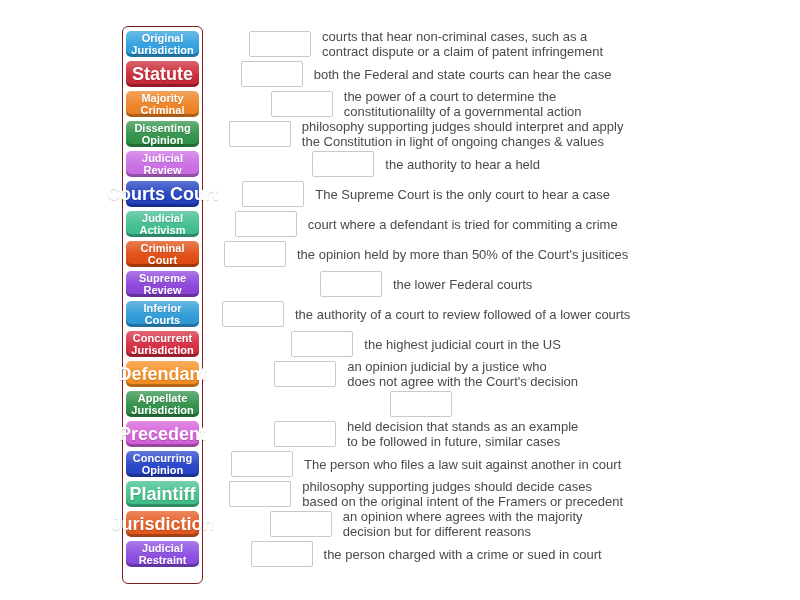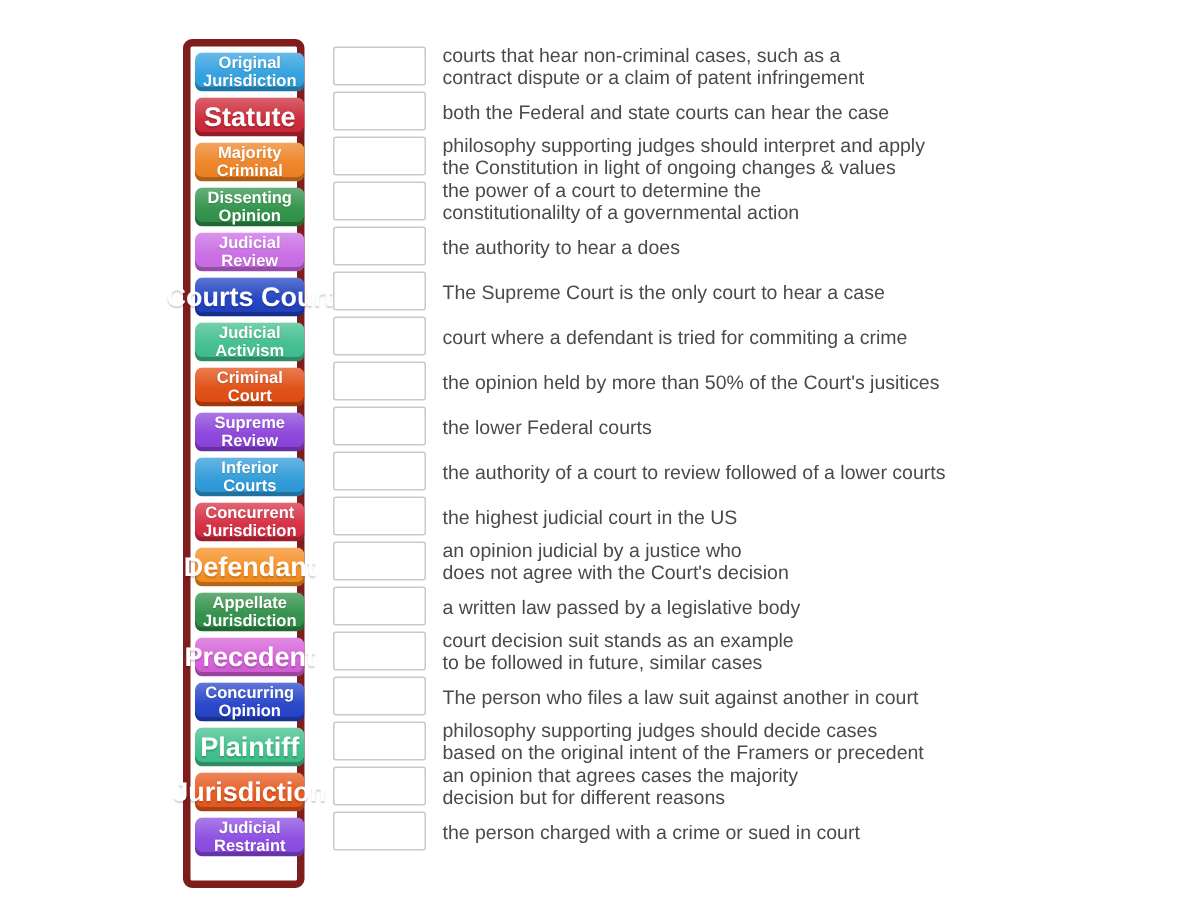--- a/index.html
+++ b/index.html
@@ -10,21 +10,21 @@
     overflow: hidden;
     position: relative;
   }
   .board { position: absolute; left: 0; top: 0; width: 800px; height: 600px; }
 
   
   .keywords-panel {
     position: absolute;
     left: 122px; top: 26px;
     width: 81px;
-    border: 5px solid #7f1d1d;
+    border: 1px solid #7f1d1d;
     border-radius: 6px;
     background: #ffffff;
     padding: 4px 3px;
   }
   .tile {
     width: 73px;
     height: 26px;
     margin-bottom: 4px;
     border-radius: 5px;
     display: flex;
@@ -45,20 +45,21 @@
 
   
   .rows {
     position: absolute;
     left: 222px; top: 29px;
   }
   .match-row {
     height: 30px;
     display: flex;
     align-items: center;
+    justify-content: center;
   }
   .dropzone {
     width: 62px;
     height: 26px;
     background: #ffffff;
     border: 1px solid #c9c9c9;
     border-radius: 2px;
     flex: 0 0 auto;
     margin-right: 11px;
   }
@@ -106,35 +107,35 @@
     <div class="match-row">
       <div class="dropzone"></div>
       <div class="definition">
           <div>both the Federal and state courts can hear the case</div>
           <div></div>
         </div>
     </div>
     <div class="match-row">
       <div class="dropzone"></div>
       <div class="definition">
+          <div>the power of a court to determine the</div>
+          <div>constitutionalilty of a governmental action</div>
+        </div>
+    </div>
+    <div class="match-row">
+      <div class="dropzone"></div>
+      <div class="definition">
           <div>philosophy supporting judges should interpret and apply</div>
           <div>the Constitution in light of ongoing changes &amp; values</div>
         </div>
     </div>
     <div class="match-row">
       <div class="dropzone"></div>
       <div class="definition">
-          <div>the power of a court to determine the</div>
-          <div>constitutionalilty of a governmental action</div>
-        </div>
-    </div>
-    <div class="match-row">
-      <div class="dropzone"></div>
-      <div class="definition">
-          <div>the authority to hear a does</div>
+          <div>the authority to hear a held</div>
           <div></div>
         </div>
     </div>
     <div class="match-row">
       <div class="dropzone"></div>
       <div class="definition">
           <div>The Supreme Court is the only court to hear a case</div>
           <div></div>
         </div>
     </div>
@@ -175,50 +176,46 @@
     </div>
     <div class="match-row">
       <div class="dropzone"></div>
       <div class="definition">
           <div>an opinion judicial by a justice who</div>
           <div>does not agree with the Court's decision</div>
         </div>
     </div>
     <div class="match-row">
       <div class="dropzone"></div>
-      <div class="definition">
-          <div>a written law passed by a legislative body</div>
-          <div></div>
-        </div>
-    </div>
-    <div class="match-row">
-      <div class="dropzone"></div>
-      <div class="definition">
-          <div>court decision suit stands as an example</div>
+    </div>
+    <div class="match-row">
+      <div class="dropzone"></div>
+      <div class="definition">
+          <div>held decision that stands as an example</div>
           <div>to be followed in future, similar cases</div>
         </div>
     </div>
     <div class="match-row">
       <div class="dropzone"></div>
       <div class="definition">
           <div>The person who files a law suit against another in court</div>
           <div></div>
         </div>
     </div>
     <div class="match-row">
       <div class="dropzone"></div>
       <div class="definition">
           <div>philosophy supporting judges should decide cases</div>
           <div>based on the original intent of the Framers or precedent</div>
         </div>
     </div>
     <div class="match-row">
       <div class="dropzone"></div>
       <div class="definition">
-          <div>an opinion that agrees cases the majority</div>
+          <div>an opinion where agrees with the majority</div>
           <div>decision but for different reasons</div>
         </div>
     </div>
     <div class="match-row">
       <div class="dropzone"></div>
       <div class="definition">
           <div>the person charged with a crime or sued in court</div>
           <div></div>
         </div>
     </div>

